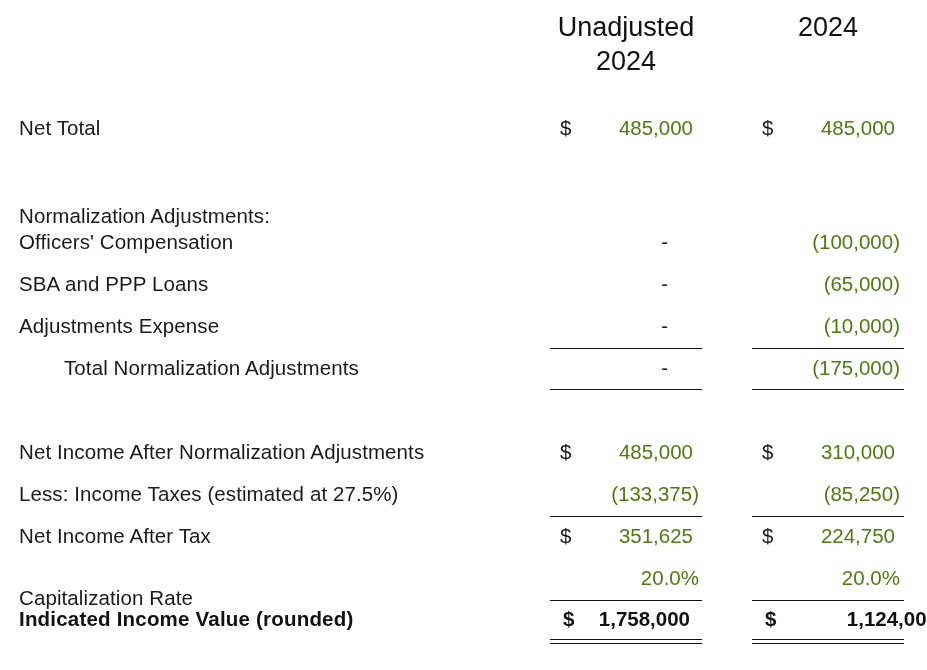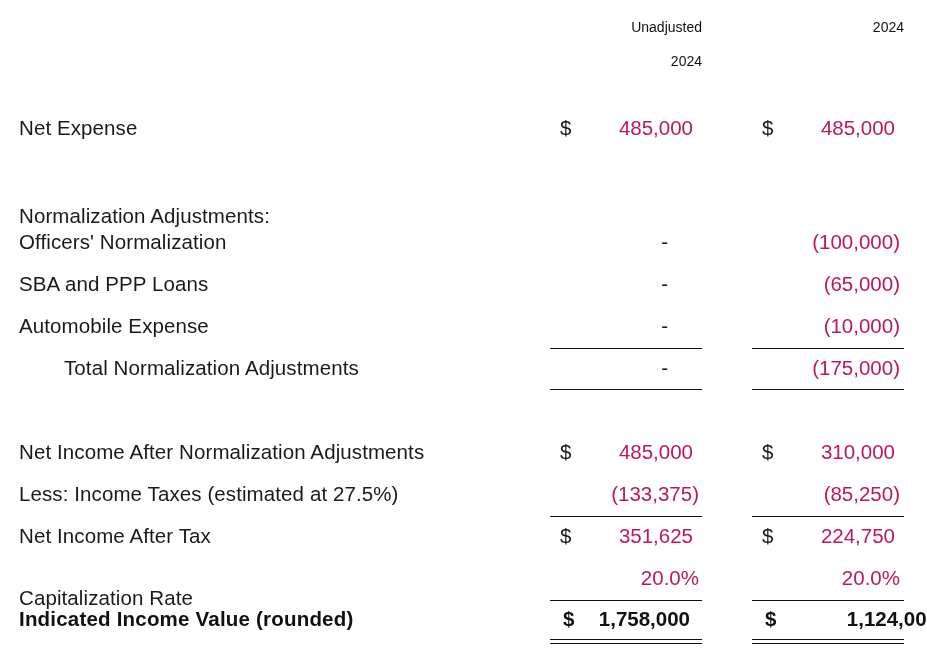--- a/index.html
+++ b/index.html
@@ -2,64 +2,64 @@
 <html><head>
   <meta charset="utf-8">
   <style>
     html, body { margin: 0; padding: 0; background: #ffffff; }
     body {
       width: 927px; height: 670px; position: relative; overflow: hidden;
       font-family: "Liberation Sans", "DejaVu Sans", sans-serif;
       color: #1a1a1a;
     }
     .hdr {
-      position: absolute; text-align: right; font-size: 14px; line-height: 34px;
+      position: absolute; text-align: center; font-size: 27px; line-height: 34px;
       color: #111; font-weight: 500;
     }
     .hdr span { display: block; }
     .lbl {
       position: absolute; left: 19px; font-size: 20.5px; color: #1a1a1a; white-space: nowrap;
       letter-spacing: 0.1px;
     }
     .lbl.bold { font-weight: bold; color: #111; letter-spacing: 0.2px; }
     .dollar { position: absolute; font-size: 20.5px; color: #1a1a1a; }
-    .num { position: absolute; text-align: right; font-size: 20.5px; color: #be185d; white-space: nowrap; }
+    .num { position: absolute; text-align: right; font-size: 20.5px; color: #4d7c0f; white-space: nowrap; }
     .num.bold, .dollar.bold { font-weight: bold; color: #111; }
     .dash { position: absolute; font-size: 20.5px; color: #1a1a1a; text-align: right; }
     .rule { position: absolute; height: 0; border-top: 1.3px solid #111; }
     .rule.double { border-top: 1.3px solid #111; height: 3px; border-bottom: 1.3px solid #111; }
   </style>
 </head>
 <body>
 
 <div class="hdr" style="left:550px; top:10px; width:152px;">
   <span>Unadjusted</span>
   <span>2024</span>
 </div>
 <div class="hdr" style="left:752px; top:10px; width:152px;">
   <span>2024</span>
 </div>
 
-<div class="lbl" style="top:116px;">Net Expense</div>
+<div class="lbl" style="top:116px;">Net Total</div>
 <div class="dollar" style="left:560px; top:116px;">$</div>
 <div class="num" style="left:580px; width:113px; top:116px;">485,000</div>
 <div class="dollar" style="left:762px; top:116px;">$</div>
 <div class="num" style="left:782px; width:113px; top:116px;">485,000</div>
 
 <div class="lbl" style="top:204px;">Normalization Adjustments:</div>
 
-<div class="lbl" style="top:230px;">Officers' Normalization</div>
+<div class="lbl" style="top:230px;">Officers' Compensation</div>
 <div class="dash" style="left:600px; width:68px; top:230px;">-</div>
 <div class="num" style="left:760px; width:140px; top:230px;">(100,000)</div>
 
 <div class="lbl" style="top:272px;">SBA and PPP Loans</div>
 <div class="dash" style="left:600px; width:68px; top:272px;">-</div>
 <div class="num" style="left:760px; width:140px; top:272px;">(65,000)</div>
 
-<div class="lbl" style="top:314px;">Automobile Expense</div>
+<div class="lbl" style="top:314px;">Adjustments Expense</div>
 <div class="dash" style="left:600px; width:68px; top:314px;">-</div>
 <div class="num" style="left:760px; width:140px; top:314px;">(10,000)</div>
 
 <div class="rule" style="left:550px; width:152px; top:348px;"></div>
 <div class="rule" style="left:752px; width:152px; top:348px;"></div>
 
 <div class="lbl" style="top:356px;margin-left:45px;">Total Normalization Adjustments</div>
 <div class="dash" style="left:600px; width:68px; top:356px;">-</div>
 <div class="num" style="left:760px; width:140px; top:356px;">(175,000)</div>
 

